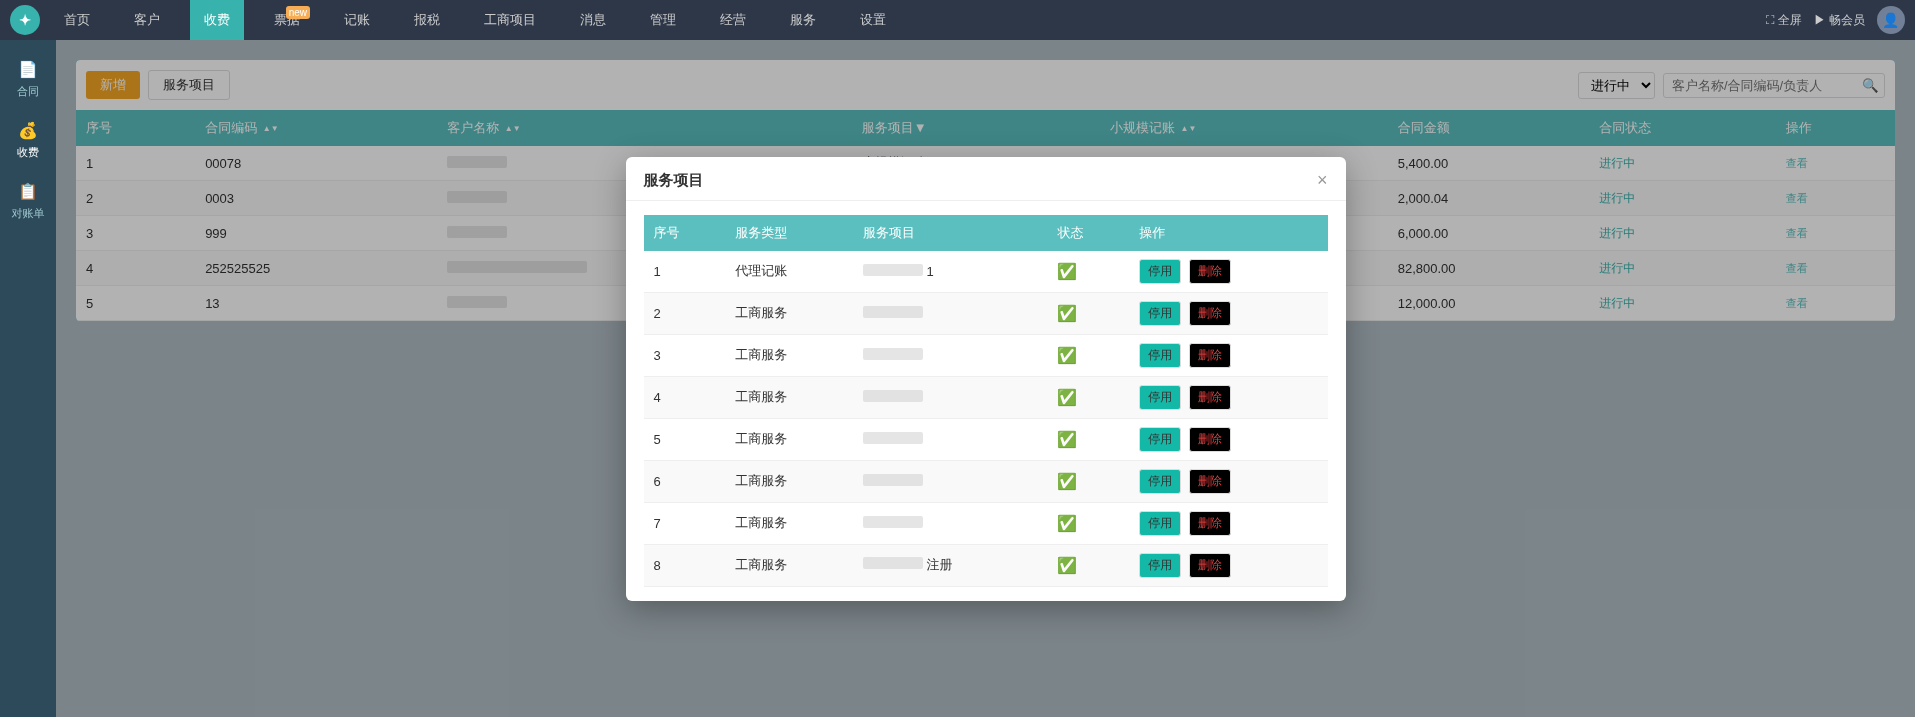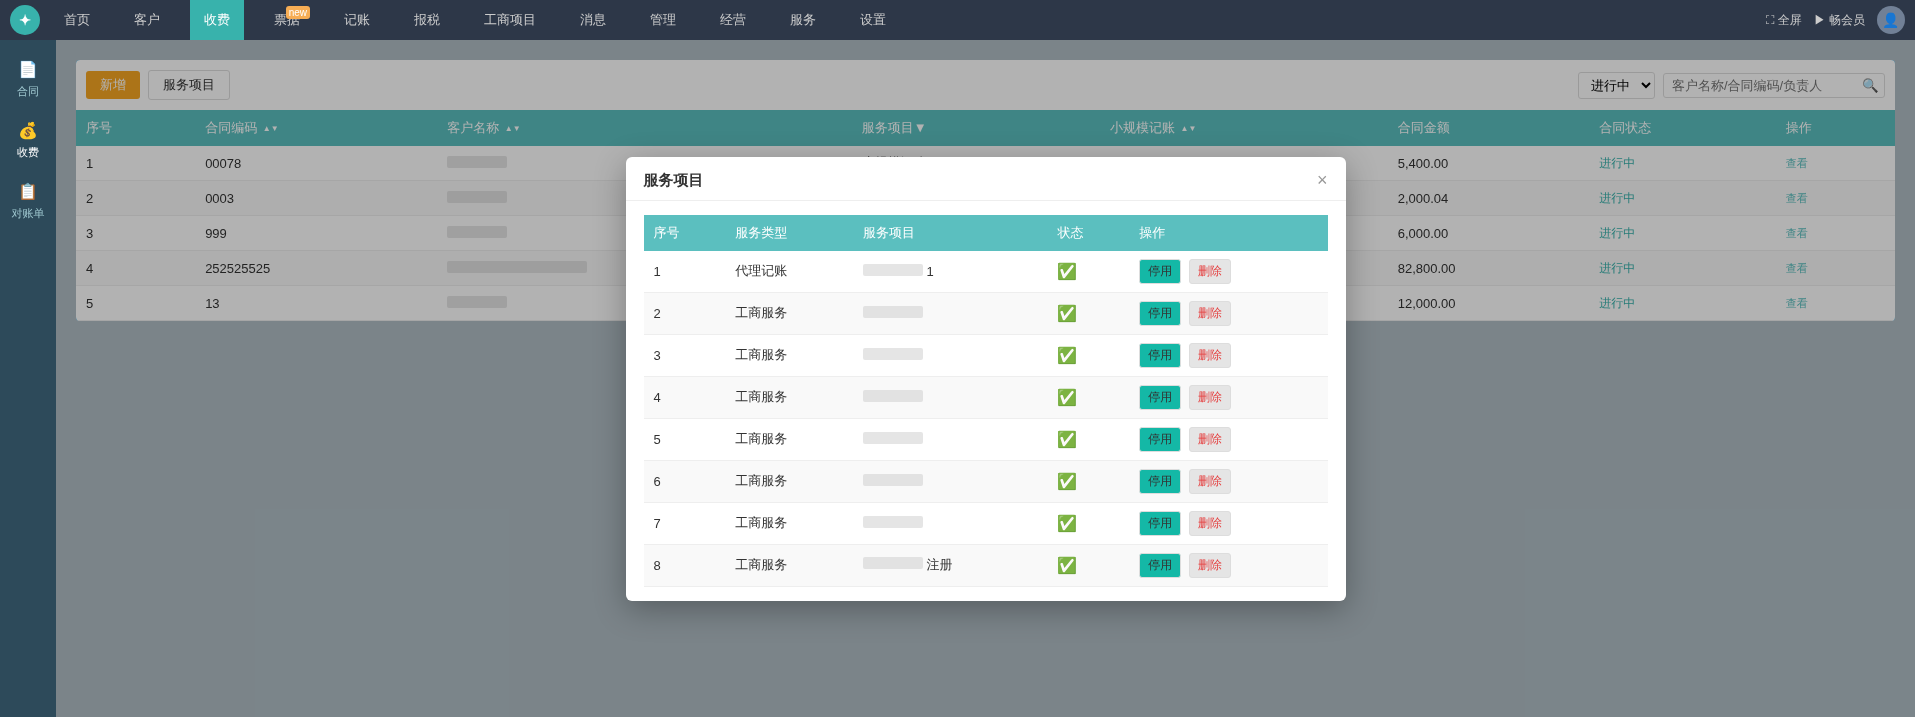--- a/index.html
+++ b/index.html
@@ -189,21 +189,21 @@
     }
     .inner-table tbody tr { border-bottom: 1px solid #eee; }
     .inner-table tbody tr:nth-child(even) { background: #f9f9f9; }
     .inner-table tbody td { padding: 8px 10px; font-size: 13px; color: #333; }
     .check-icon { color: #38b2ac; font-size: 16px; }
     .btn-stop {
       background: #14b8a6; border: 1px solid #ddd; color: #333;
       padding: 3px 8px; border-radius: 3px; cursor: pointer; font-size: 12px;
     }
     .btn-delete {
-      background: #e5e5e5; border: 1px solid #ddd; color: #e53e3e;
+      background: #000000; border: 1px solid #ddd; color: #e53e3e;
       padding: 3px 8px; border-radius: 3px; cursor: pointer; font-size: 12px;
       margin-left: 4px;
     }
   </style>
 </head>
 <body>
 
 <div class="top-nav">
   <div class="logo">
     <span>✦</span>

